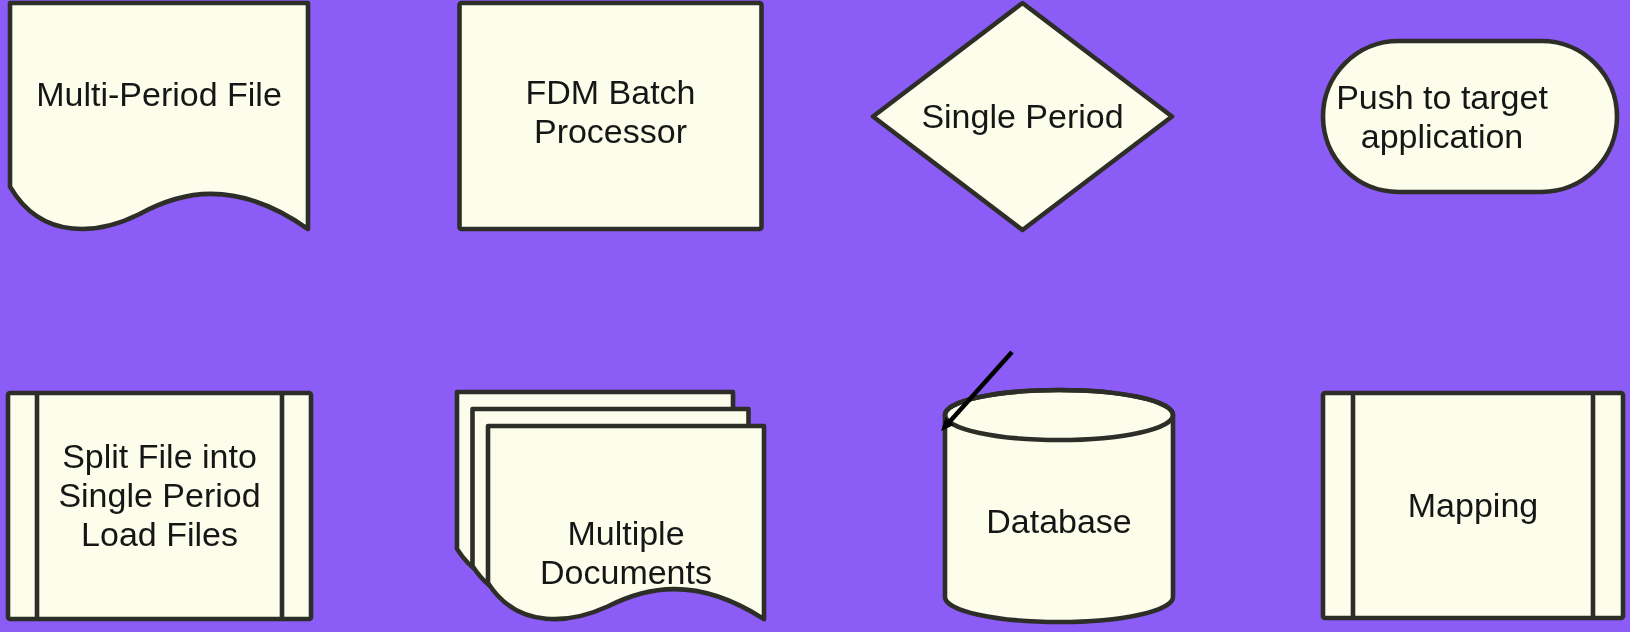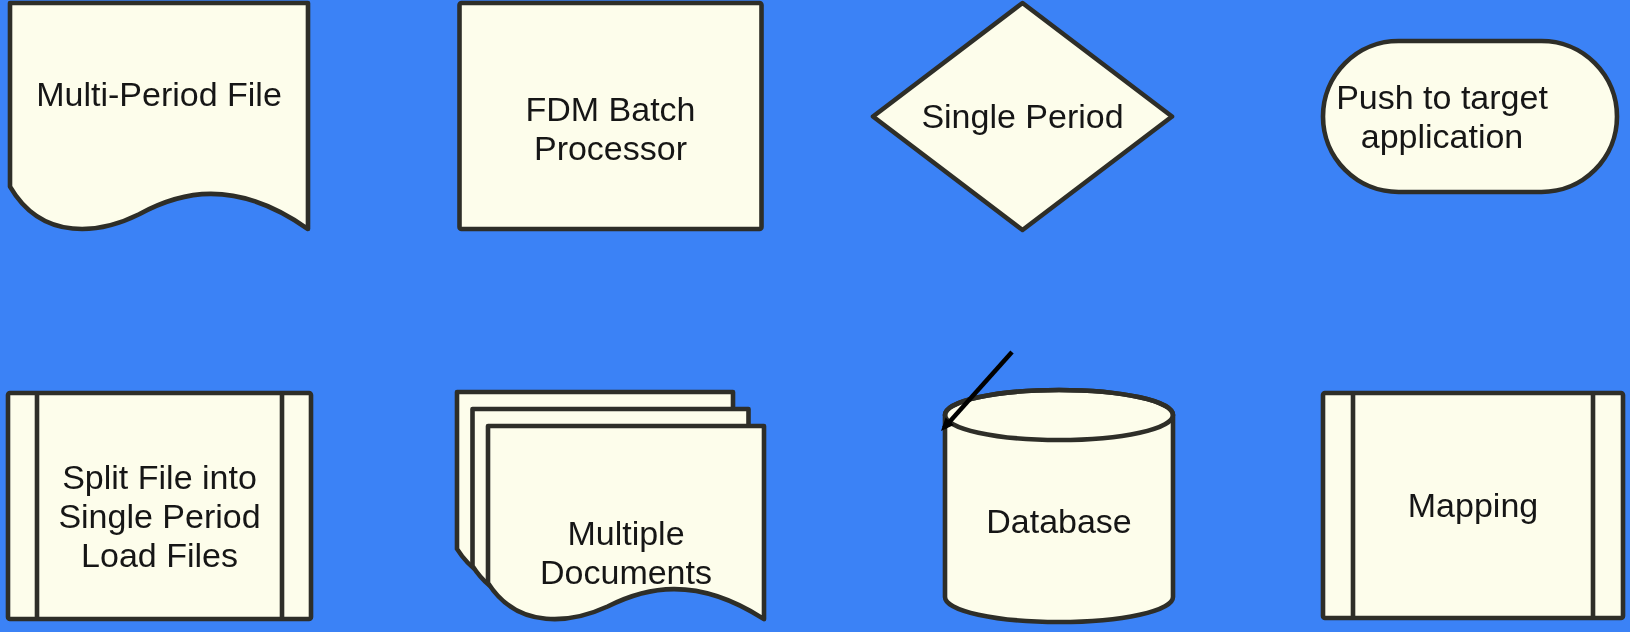--- a/index.html
+++ b/index.html
@@ -4,21 +4,21 @@
 <style>
   html, body {
     margin: 0;
     padding: 0;
     background: #000000;
   }
   .canvas {
     position: relative;
     width: 1630px;
     height: 632px;
-    background: #3b82f6;
+    background: #8b5cf6;
     overflow: hidden;
     font-family: "Liberation Sans", sans-serif;
   }
   .canvas svg {
     position: absolute;
     left: 0;
     top: 0;
     display: block;
   }
   .node-label {
@@ -70,35 +70,35 @@
     <g>
       <line x1="1012" y1="352" x2="944" y2="428" stroke="#000000" stroke-width="4.5"></line>
       <polygon points="941,431 945.6,417.6 953.8,425" fill="#000000"></polygon>
     </g>
   </svg>
 
   <div class="node-label" style="left:10px; top:3px; width:298px; height:182px;">
     <span>Multi-Period File</span>
   </div>
 
-  <div class="node-label" style="left:459px; top:20px; width:303px; height:218px;">
+  <div class="node-label" style="left:459px; top:3px; width:303px; height:218px;">
     <span>FDM Batch
 Processor</span>
   </div>
 
   <div class="node-label" style="left:873px; top:3px; width:299px; height:227px;">
     <span>Single Period</span>
   </div>
 
   <div class="node-label" style="left:1295px; top:41px; width:294px; height:151px;">
     <span>Push to target
 application</span>
   </div>
 
-  <div class="node-label" style="left:8px; top:414px; width:303px; height:204px;">
+  <div class="node-label" style="left:8px; top:393px; width:303px; height:204px;">
     <span>Split File into
 Single Period
 Load Files</span>
   </div>
 
   <div class="node-label" style="left:488px; top:426px; width:276px; height:166px;align-items:flex-end;">
     <span>Multiple
 Documents</span>
   </div>
 

